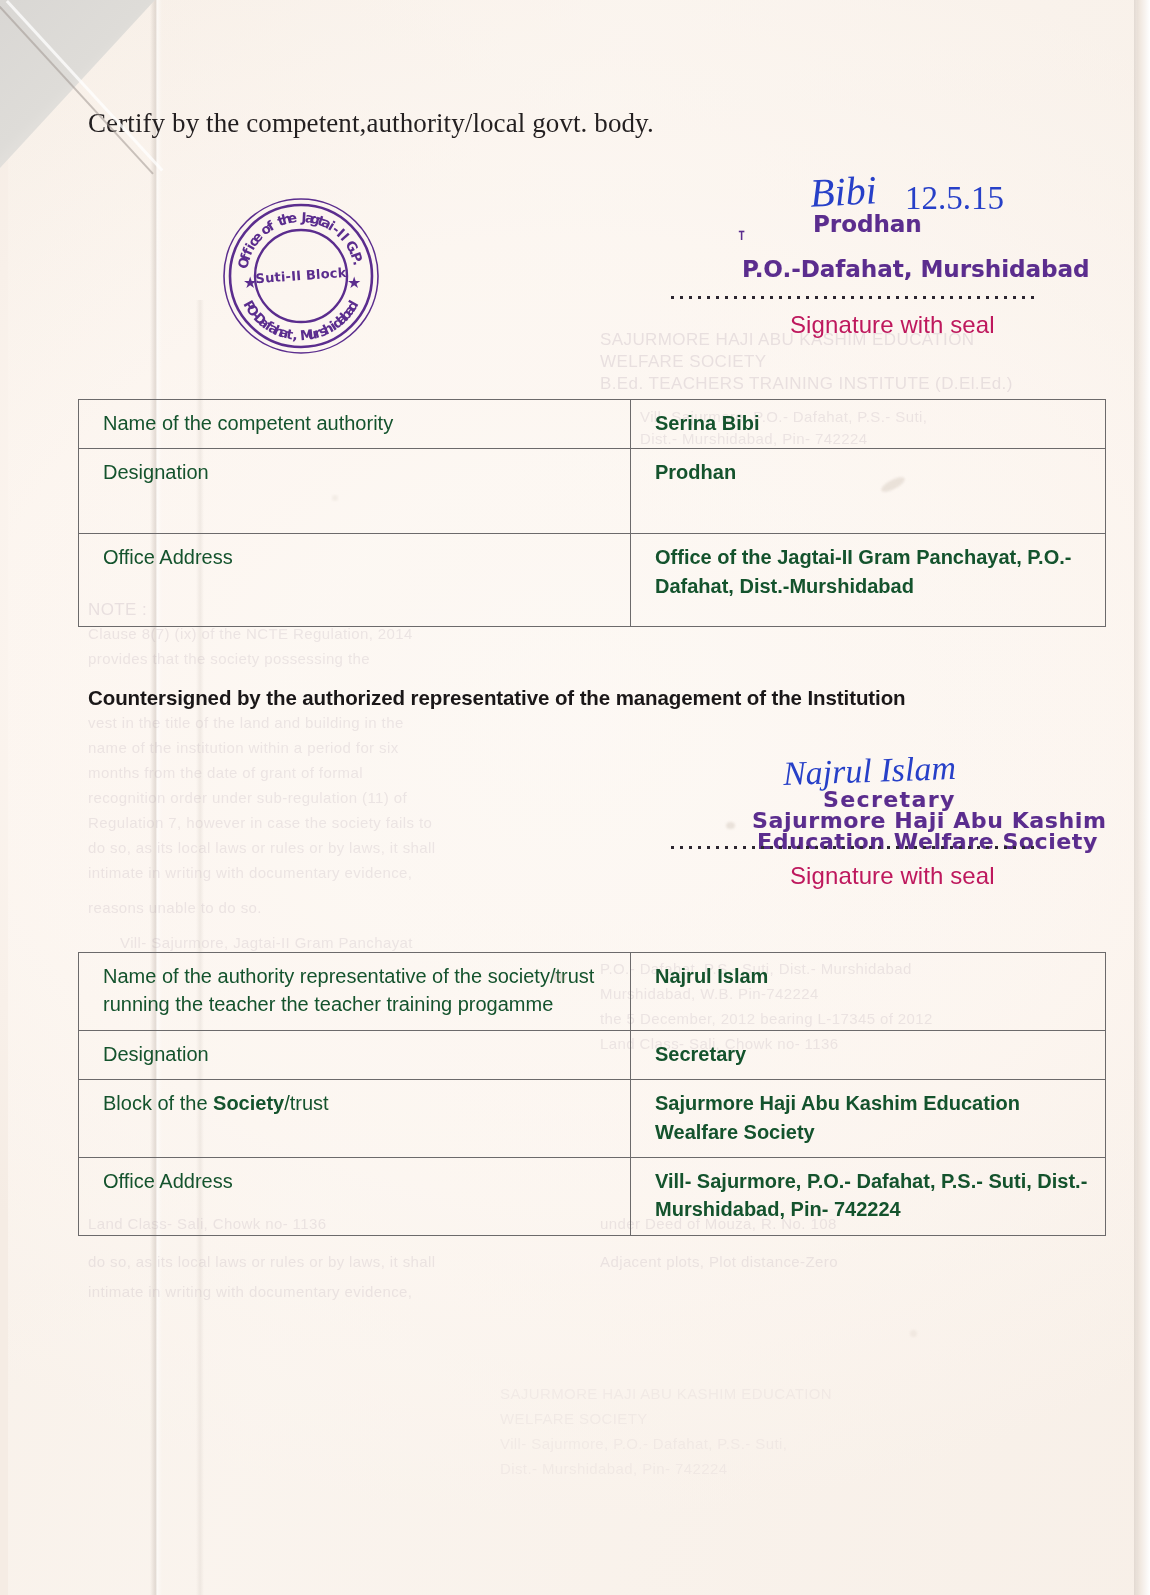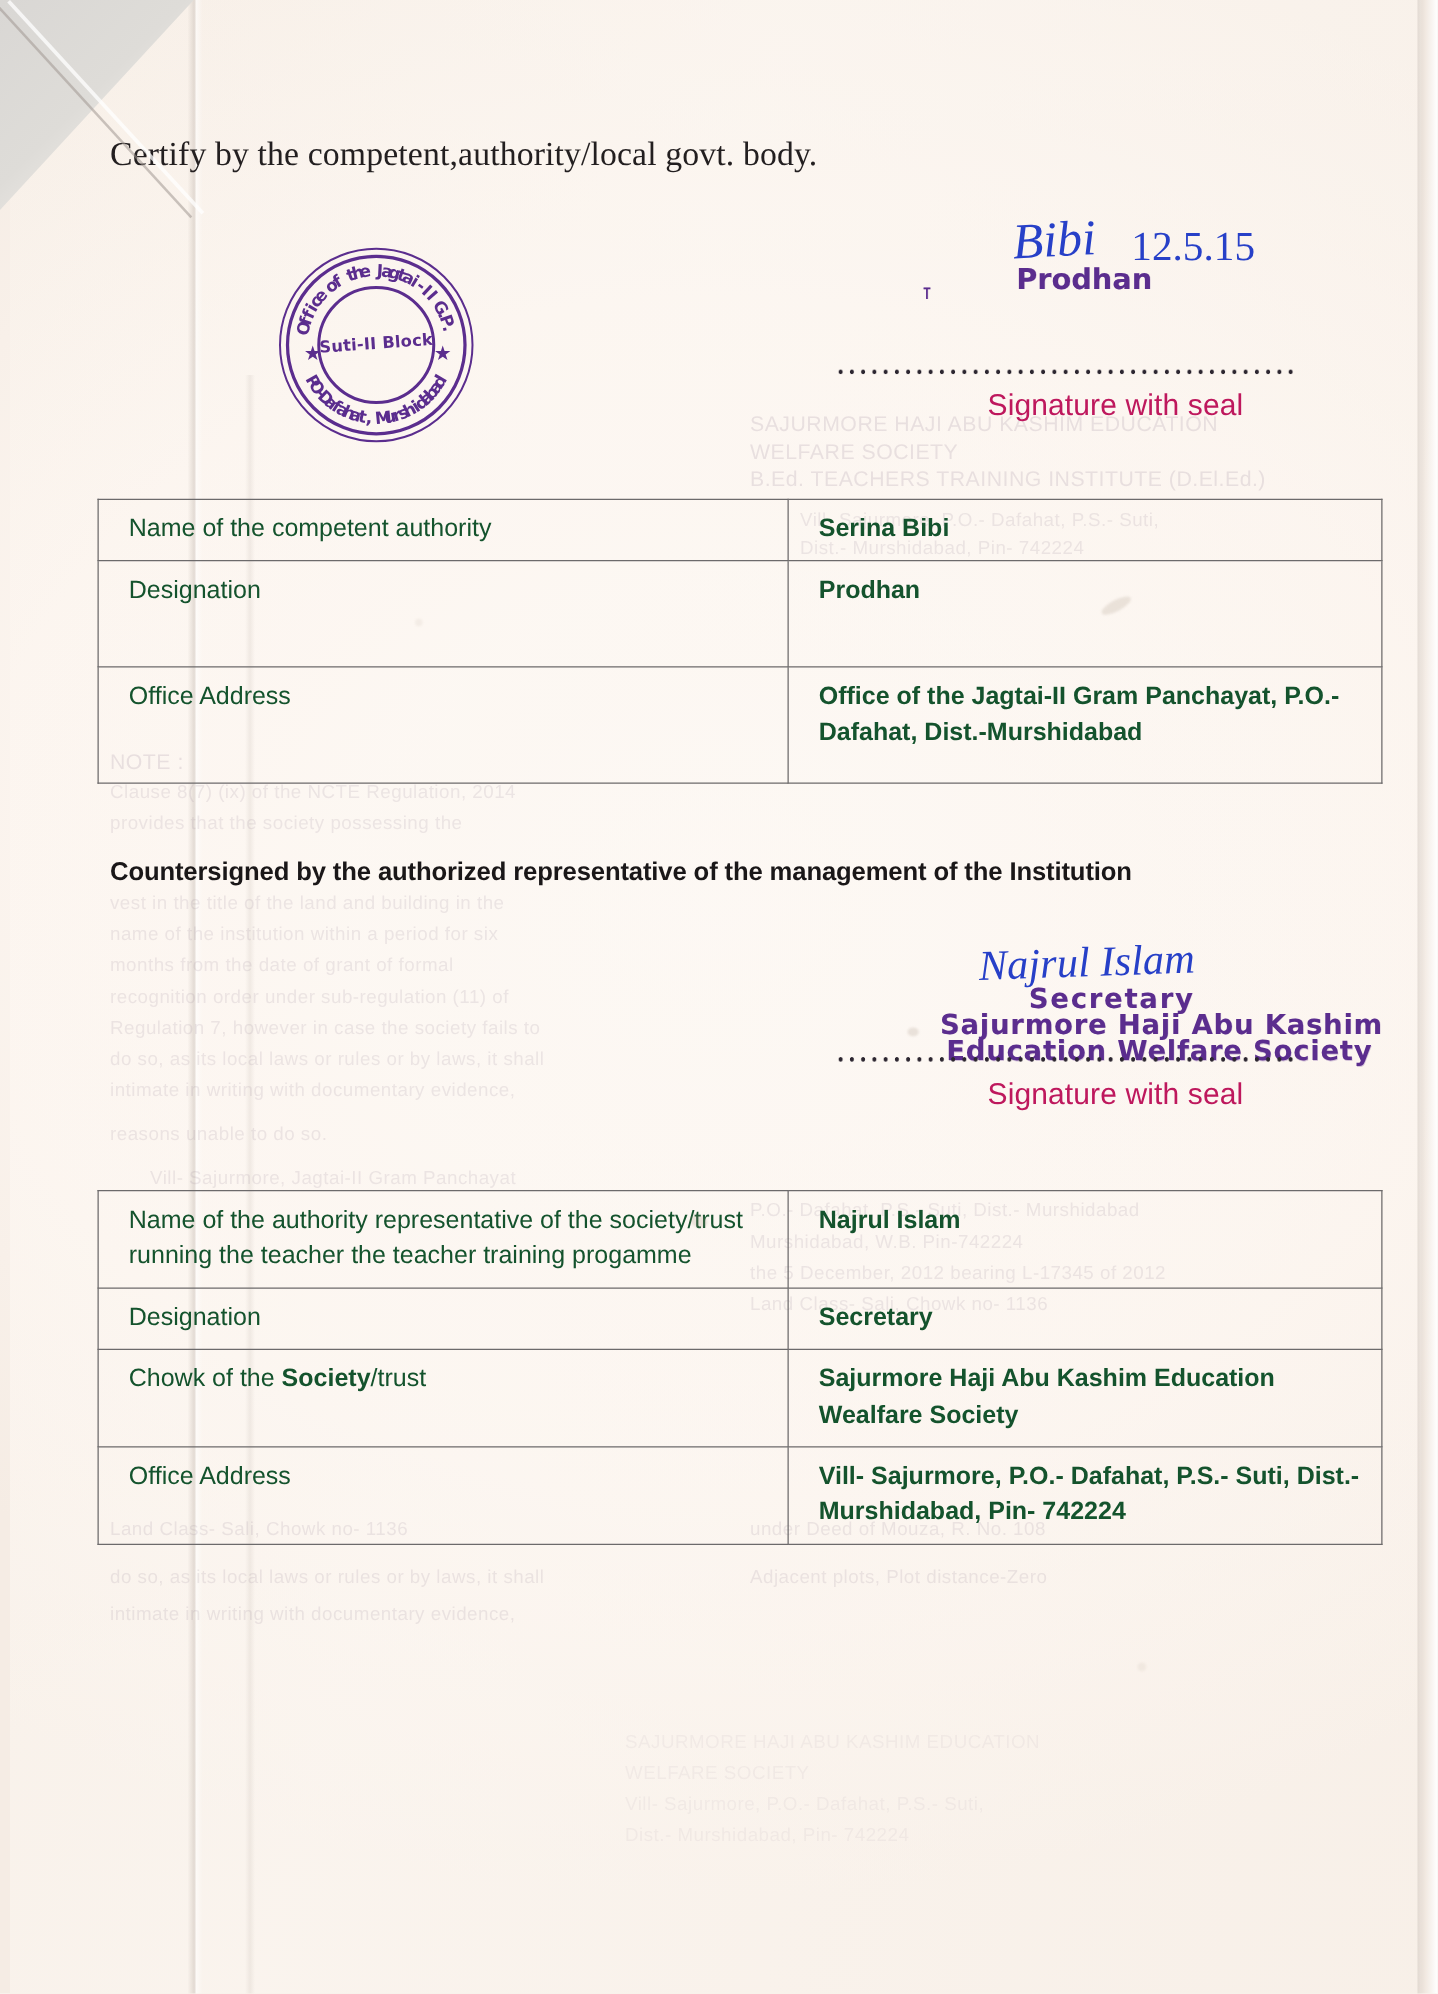--- a/index.html
+++ b/index.html
@@ -299,20 +299,21 @@
         <span class="ring-char" style="transform: translate(40.7147px, 42.7003px) rotate(-43.6364deg) translate(-50%, -50%);">a</span>
         <span class="ring-char" style="transform: translate(44.5892px, 38.6368px) rotate(-49.0909deg) translate(-50%, -50%);">b</span>
         <span class="ring-char" style="transform: translate(48.06px, 34.2234px) rotate(-54.5455deg) translate(-50%, -50%);">a</span>
         <span class="ring-char" style="transform: translate(51.0955px, 29.5px) rotate(-60deg) translate(-50%, -50%);">d</span>
       </div>
   </div>
 
   <div class="sig-ink" style="left:810px;top:168px;font-size:40px;transform:rotate(-3deg);">Bibi</div>
   <div class="sig-ink" style="left:905px;top:180px;font-size:33px;font-style:normal;">12.5.15</div>
   <div class="stamp-text" style="left:813px;top:211px;font-size:23px;">Prodhan</div>
+  <div class="stamp-text" style="left:742px;top:256px;font-size:23px;">P.O.-Dafahat, Murshidabad</div>
   <div class="stamp-text" style="left:738px;top:228px;font-size:13px;">⊺</div>
 
   <div class="dotline" style="left:668px;top:295px;width:370px;"></div>
   <div class="sig-caption" style="left:770px;top:311px;">Signature with seal</div>
 
   <table class="doc" style="left:78px;top:399px;">
     <tbody>
       <tr>
         <td class="lbl">Name of the competent authority</td>
         <td class="val">Serina Bibi</td>
@@ -342,21 +343,21 @@
     <tbody>
       <tr>
         <td class="lbl">Name of the authority representative of the society/trust running the teacher the teacher training progamme</td>
         <td class="val">Najrul Islam</td>
       </tr>
       <tr>
         <td class="lbl">Designation</td>
         <td class="val">Secretary</td>
       </tr>
       <tr>
-        <td class="lbl"><span>Chowk of the </span><b>Society</b><span>/trust</span></td>
+        <td class="lbl"><span>Block of the </span><b>Society</b><span>/trust</span></td>
         <td class="val">Sajurmore Haji Abu Kashim Education Wealfare Society</td>
       </tr>
       <tr>
         <td class="lbl">Office Address</td>
         <td class="val">Vill- Sajurmore, P.O.- Dafahat, P.S.- Suti, Dist.- Murshidabad, Pin- 742224</td>
       </tr>
     </tbody>
   </table>
 
   <div class="smudge" style="left:880px;top:480px;width:26px;height:9px;transform:rotate(-28deg);"></div>

